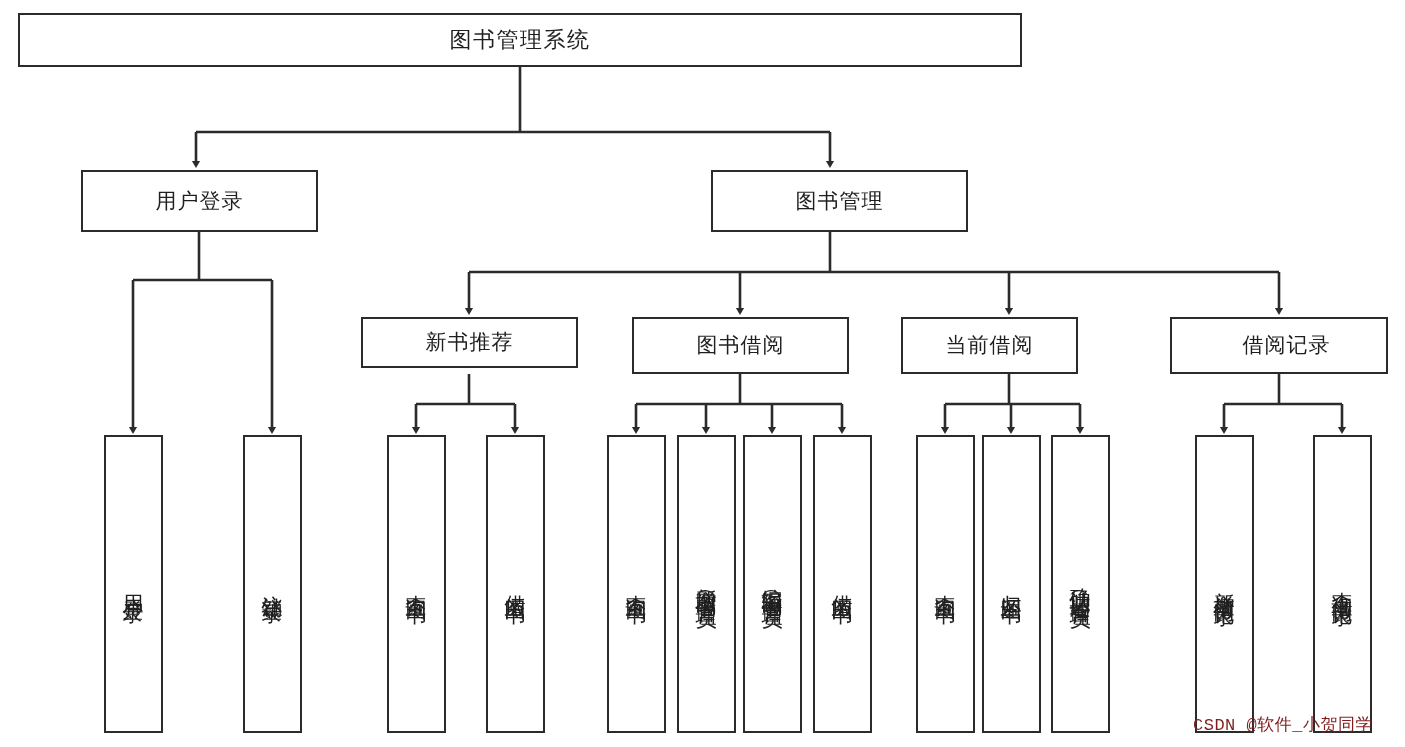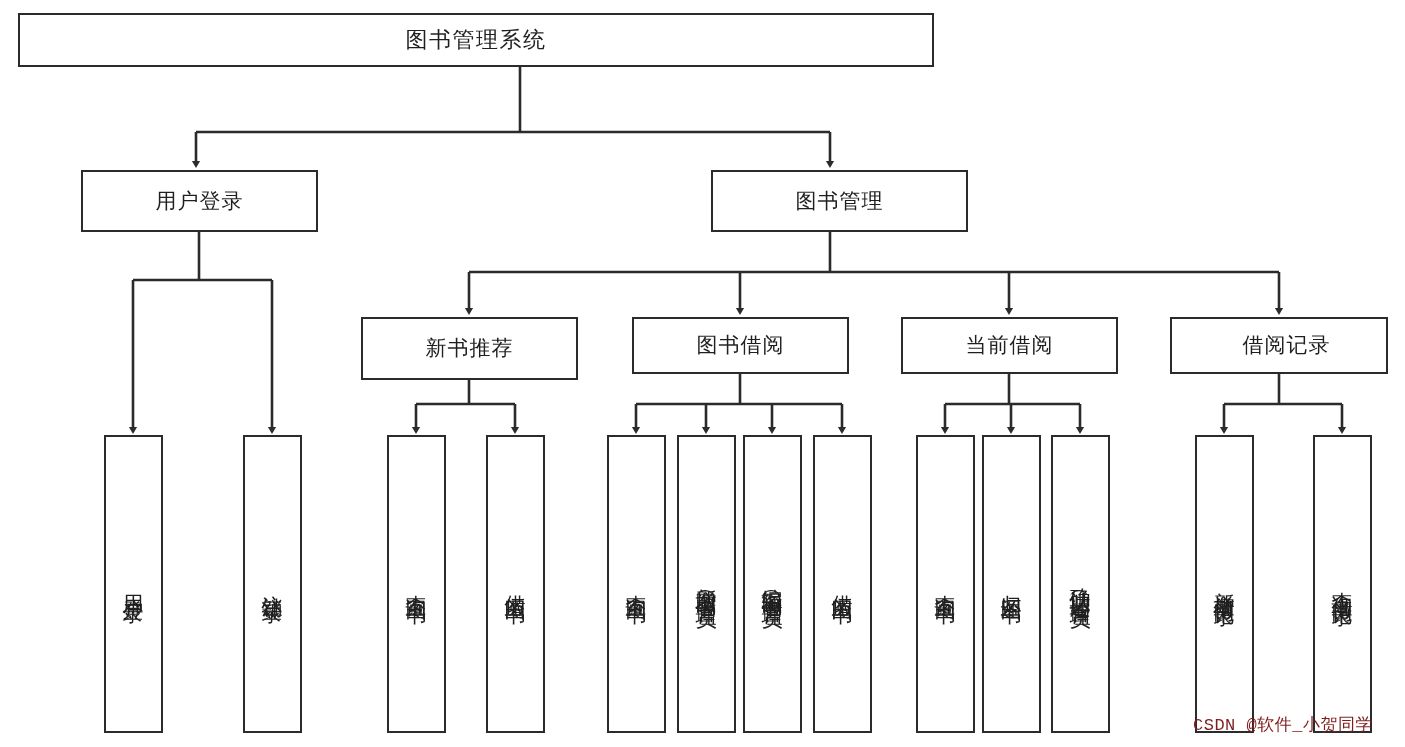--- a/index.html
+++ b/index.html
@@ -123,38 +123,38 @@
       <path d="M1011,404 L1011,430" marker-end="url(#arrowhead)"></path>
       <path d="M1080,404 L1080,430" marker-end="url(#arrowhead)"></path>
 
       <path d="M1279,374 L1279,404"></path>
       <path d="M1224,404 L1342,404"></path>
       <path d="M1224,404 L1224,430" marker-end="url(#arrowhead)"></path>
       <path d="M1342,404 L1342,430" marker-end="url(#arrowhead)"></path>
     </g>
   </svg>
 
-  <div class="node h root" style="left:18px; top:13px; width:916px; height:54px;">
+  <div class="node h root" style="left:18px; top:13px; width:1004px; height:54px;">
     <span class="node-label">图书管理系统</span>
   </div>
 
   <div class="node h" style="left:81px; top:170px; width:237px; height:62px;">
     <span class="node-label">用户登录</span>
   </div>
   <div class="node h" style="left:711px; top:170px; width:257px; height:62px;">
     <span class="node-label">图书管理</span>
   </div>
 
-  <div class="node h" style="left:361px; top:317px; width:217px; height:63px;">
+  <div class="node h" style="left:361px; top:317px; width:217px; height:51px;">
     <span class="node-label">新书推荐</span>
   </div>
   <div class="node h" style="left:632px; top:317px; width:217px; height:57px;">
     <span class="node-label">图书借阅</span>
   </div>
-  <div class="node h" style="left:901px; top:317px; width:217px; height:57px;">
+  <div class="node h" style="left:901px; top:317px; width:177px; height:57px;">
     <span class="node-label">当前借阅</span>
   </div>
   <div class="node h" style="left:1170px; top:317px; width:218px; height:57px;padding-left:15px;">
     <span class="node-label">借阅记录</span>
   </div>
 
   <div class="node v" style="left:104px; top:435px; width:59px; height:298px;">
     <span class="node-label">用户登录</span>
   </div>
   <div class="node v" style="left:243px; top:435px; width:59px; height:298px;">

